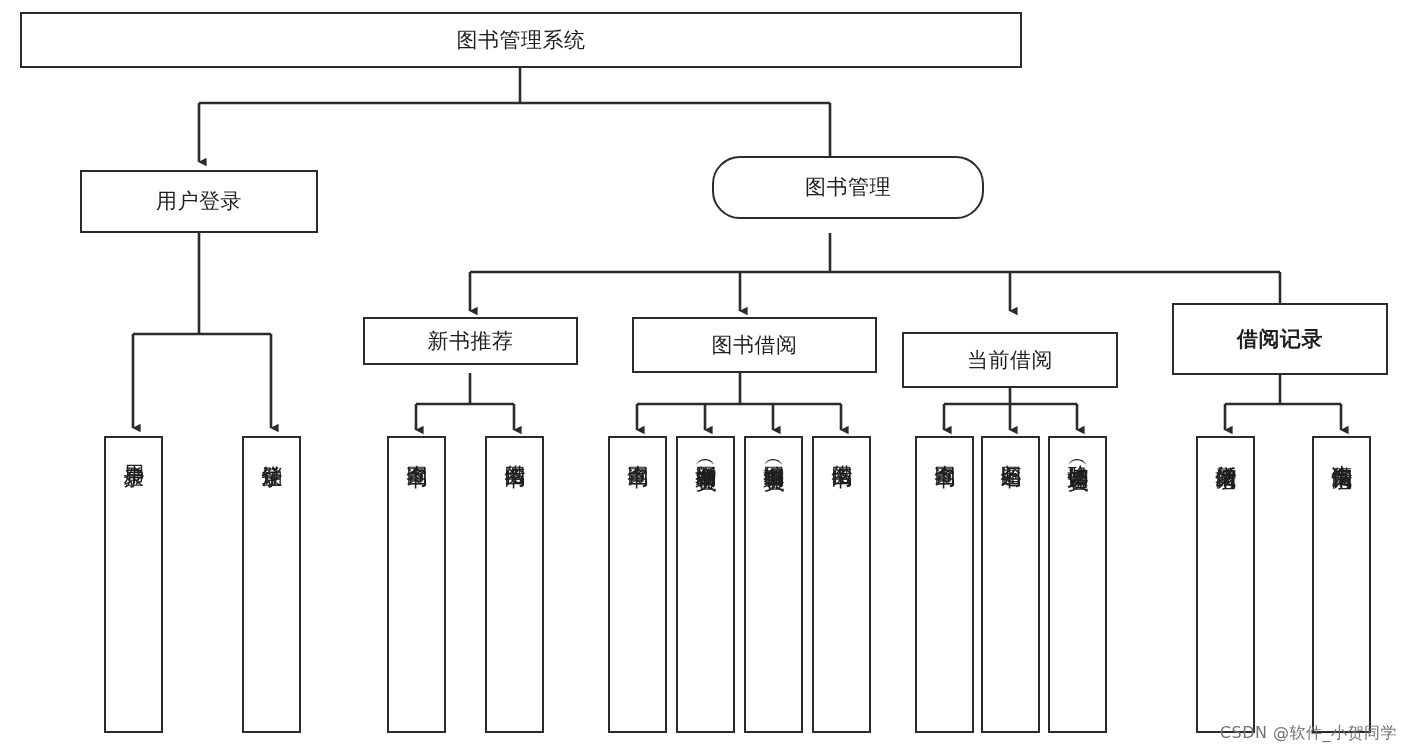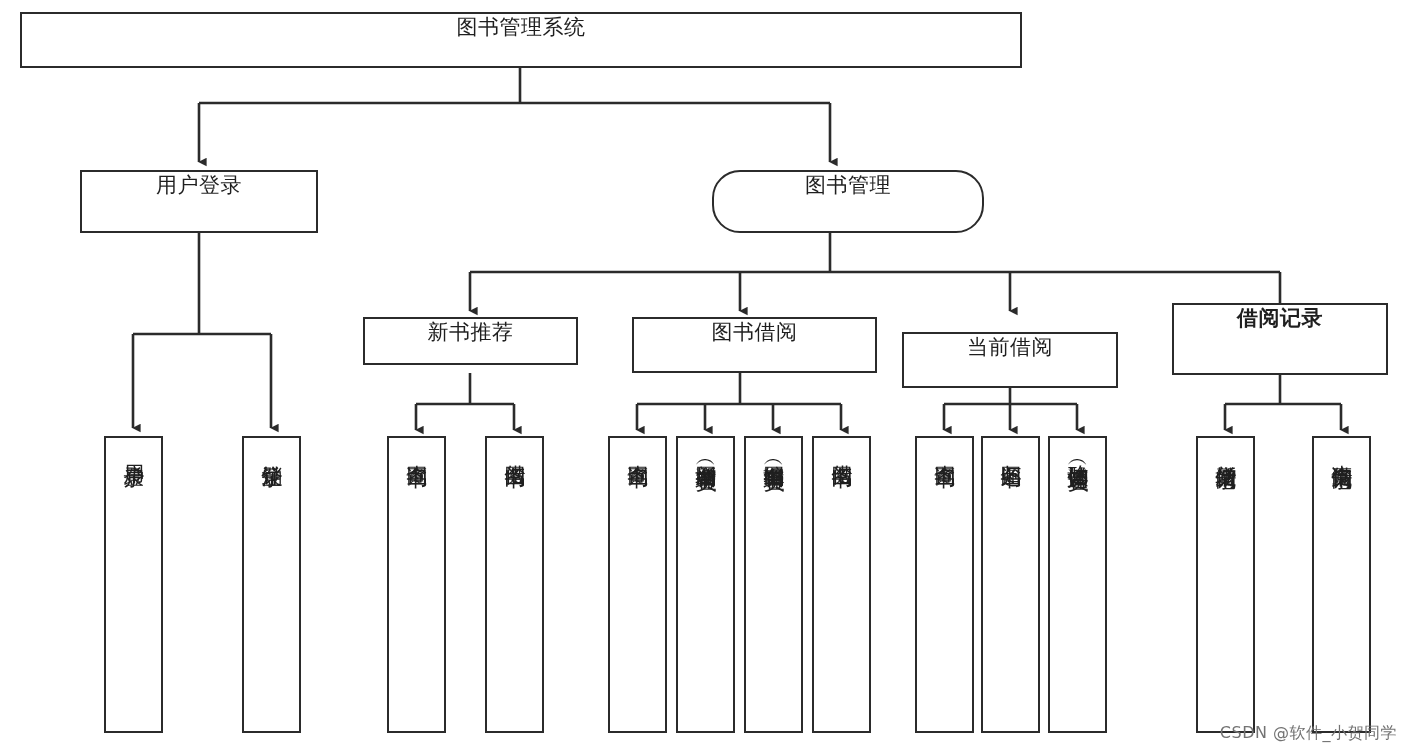--- a/index.html
+++ b/index.html
@@ -27,20 +27,21 @@
     width: 1405px;
     height: 747px;
     pointer-events: none;
   }
   .node {
     position: absolute;
     box-sizing: border-box;
     background: #ffffff;
     border: 2px solid #2b2b2b;
     display: flex;
+    align-items: center;
     justify-content: center;
     color: #1f1f1f;
   }
   .node-label {
     display: block;
     text-align: center;
     line-height: 1.24;
     white-space: nowrap;
   }
   
@@ -133,21 +134,21 @@
   </svg>
 
   <div class="node horiz root" style="left:20px; top:12px; width:1002px; height:56px;">
     <span class="node-label">图书管理系统</span>
   </div>
 
   <div class="node horiz" style="left:80px; top:170px; width:238px; height:63px;">
     <span class="node-label">用户登录</span>
   </div>
 
-  <div class="node horiz" style="left:712px; top:170px; width:272px; height:63px;border-radius:28px;">
+  <div class="node horiz" style="left:712px; top:156px; width:272px; height:63px;border-radius:28px;">
     <span class="node-label">图书管理</span>
   </div>
 
   <div class="node horiz" style="left:363px; top:317px; width:215px; height:48px;">
     <span class="node-label">新书推荐</span>
   </div>
 
   <div class="node horiz" style="left:632px; top:317px; width:245px; height:56px;">
     <span class="node-label">图书借阅</span>
   </div>

